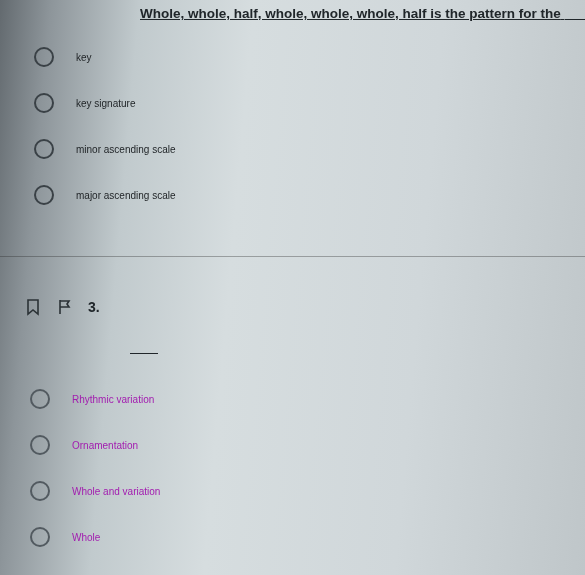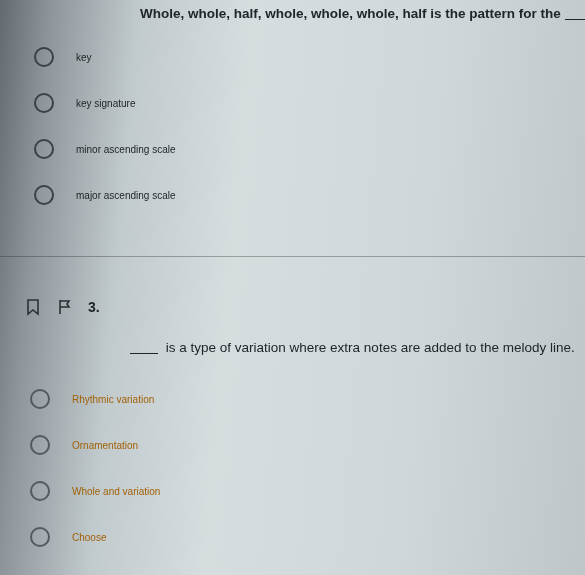--- a/index.html
+++ b/index.html
@@ -15,20 +15,21 @@
   
   .q1-stem {
     position: absolute;
     top: 6px;
     left: 140px;
     right: 10px;
     font-size: 13.5px;
     font-weight: 700;
     color: #20262a;
     white-space: nowrap;
+    text-decoration: underline;
   }
   .blank1 { display: inline-block; border-bottom: 1.5px solid #20262a; width: 28px; height: 0.9em; vertical-align: baseline; transform: translateY(2px); }
 
   .opts { position: absolute; left: 34px; }
   .q1-opts { top: 34px; }
   .opt-row { display: flex; align-items: center; height: 46px; }
   .radio {
     width: 20px; height: 20px; border: 2px solid #3a4146; border-radius: 50%;
     background: transparent; flex: 0 0 20px; margin-right: 22px;
   }
@@ -49,21 +50,21 @@
   .q2-head .icon { width: 18px; height: 18px; display: inline-flex; align-items: center; justify-content: center; }
   .bookmark-path, .flag-path { stroke: #2b3236; stroke-width: 1.6; fill: none; }
 
   .q2-stem {
     position: absolute; top: 340px; left: 130px; right: 0;
     font-size: 13.5px; color: #20262a; white-space: nowrap;
   }
   .blank2 { display: inline-block; border-bottom: 1.5px solid #20262a; width: 28px; height: 0.9em; vertical-align: baseline; transform: translateY(2px); margin-right: 4px; }
 
   .q2-opts { top: 376px; left: 30px; }
-  .q2 .opt-label { color: #a16207; }
+  .q2 .opt-label { color: #a21caf; }
 </style>
 </head>
 <body>
 
 <div class="page">
 
   <div class="q1-stem">
     <span>Whole, whole, half, whole, whole, whole, half is the pattern for the</span>
     <span class="blank1"></span>
   </div>
@@ -98,35 +99,34 @@
     <span class="icon">
       <svg viewBox="0 0 18 18" width="18" height="18">
           <path class="flag-path" d="M4 2 v14 M4 3 h9 l-2 3 l2 3 h-9"></path>
         </svg>
     </span>
     <span>3.</span>
   </div>
 
   <div class="q2-stem">
     <span class="blank2"></span>
-    <span>is a type of variation where extra notes are added to the melody line.</span>
   </div>
 
   <div class="opts q2-opts q2">
     <div class="opt-row">
       <span class="radio"></span>
       <span class="opt-label">Rhythmic variation</span>
     </div>
     <div class="opt-row">
       <span class="radio"></span>
       <span class="opt-label">Ornamentation</span>
     </div>
     <div class="opt-row">
       <span class="radio"></span>
       <span class="opt-label">Whole and variation</span>
     </div>
     <div class="opt-row">
       <span class="radio"></span>
-      <span class="opt-label">Choose</span>
+      <span class="opt-label">Whole</span>
     </div>
   </div>
 
 </div>
 
 </body></html>

